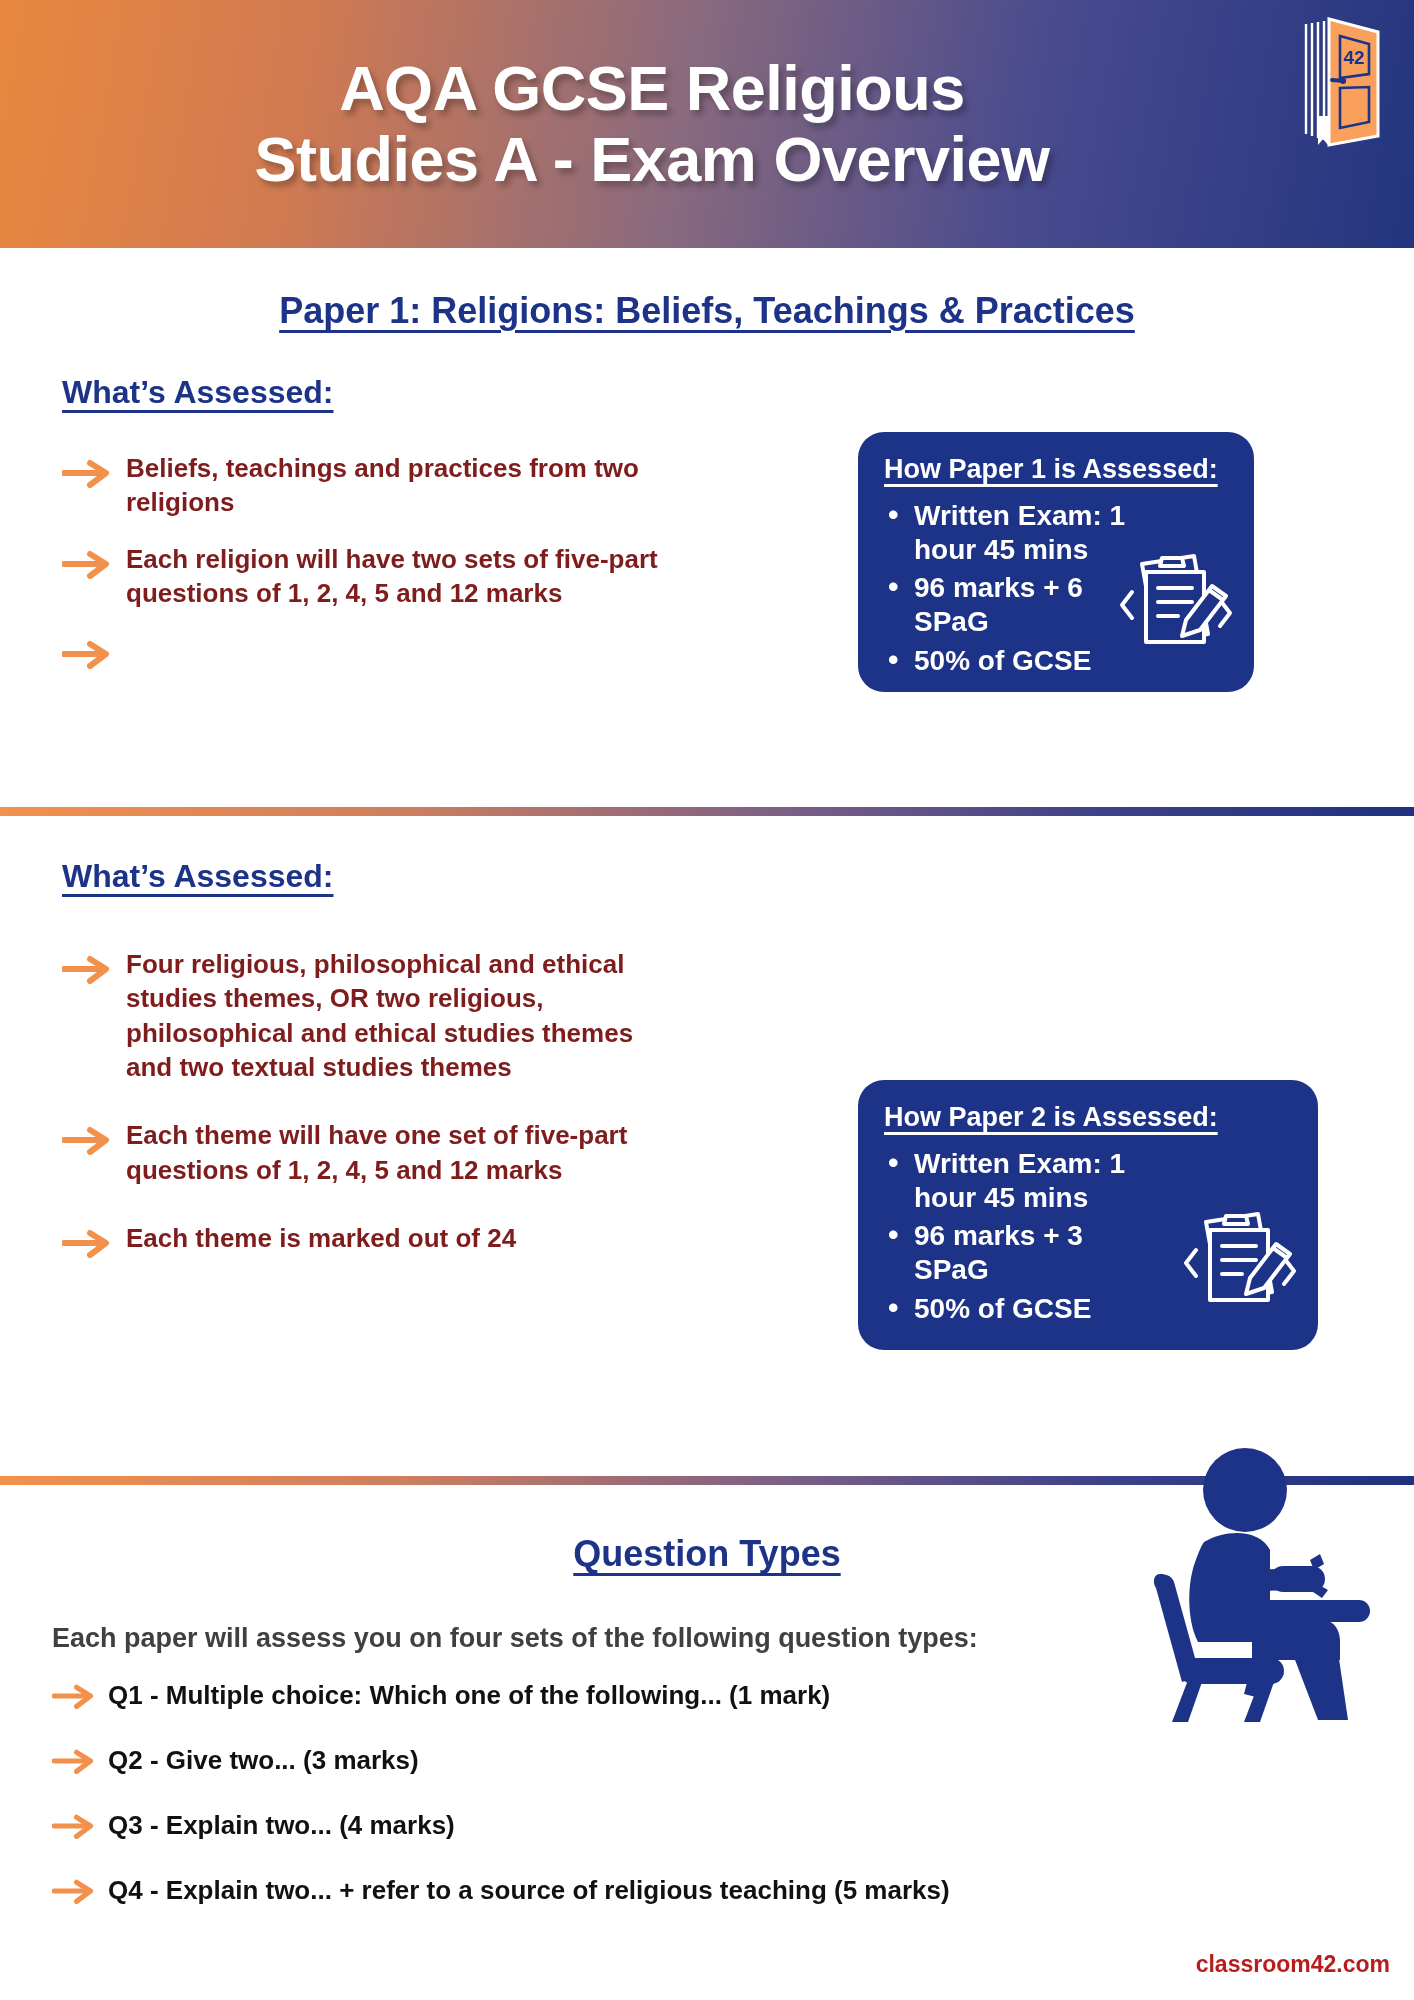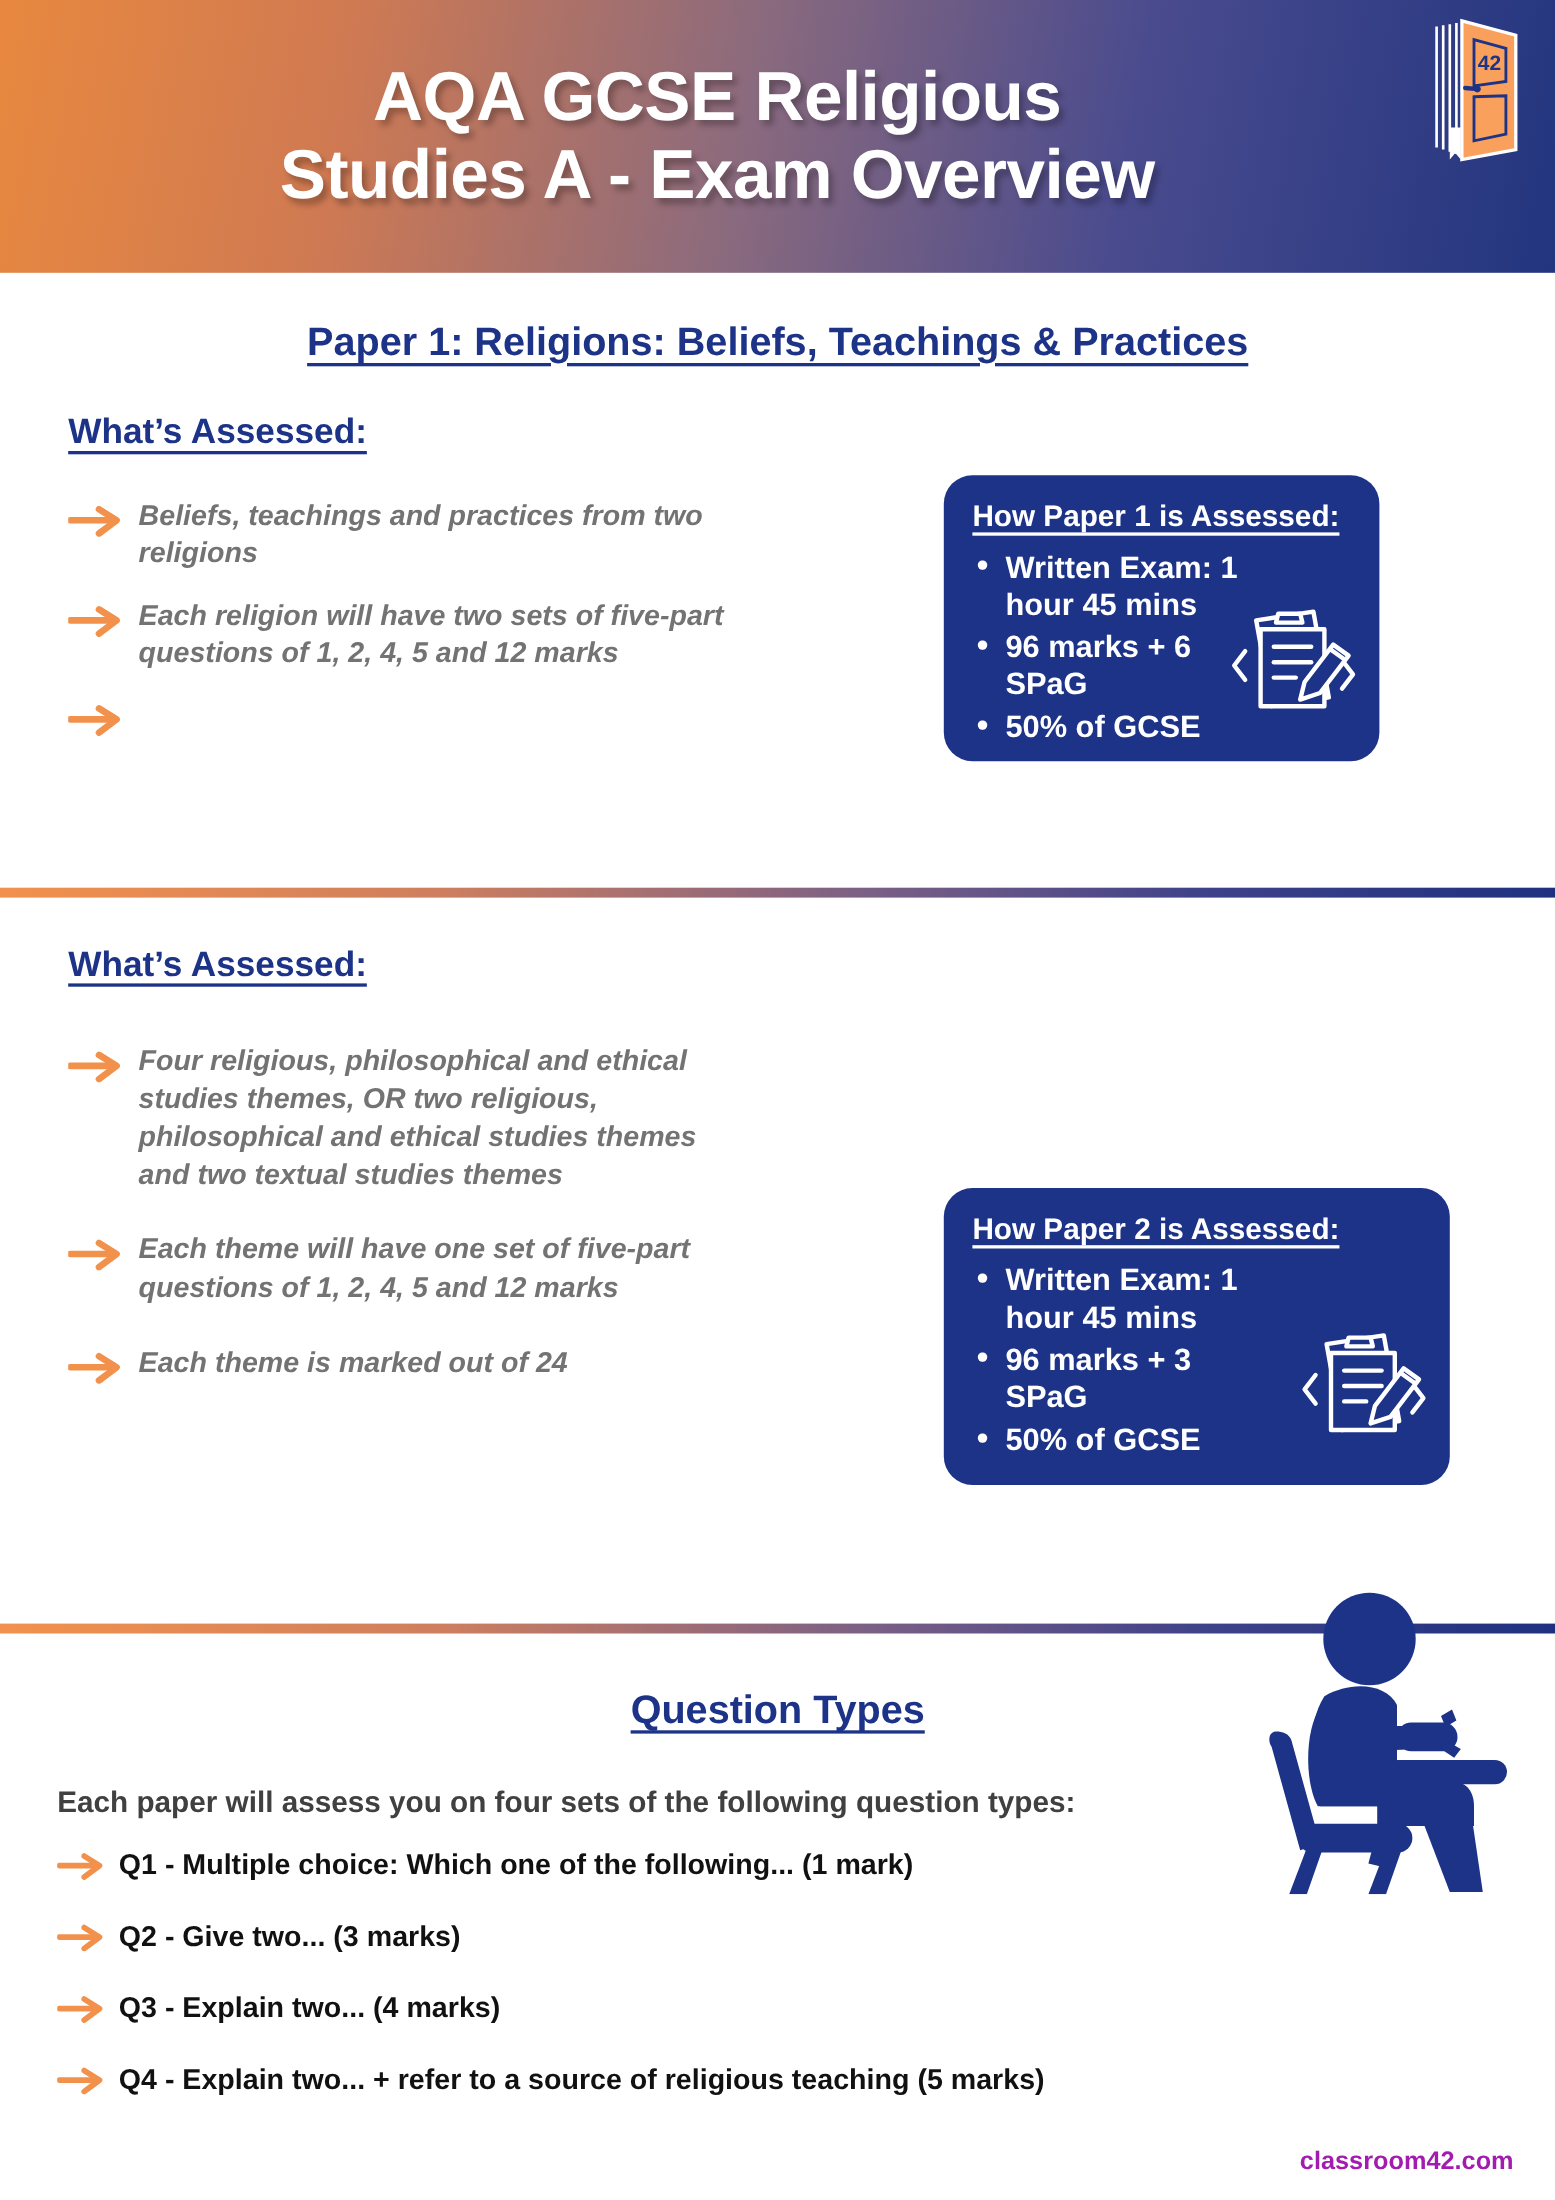--- a/index.html
+++ b/index.html
@@ -84,26 +84,25 @@
     margin-bottom:22px;
   }
   .arrow-icon {
     flex:0 0 auto;
     width:50px;
     height:30px;
     margin-right:14px;
     margin-top:7px;
   }
   .arrow-text {
-    color:#737373;
+    color:#7f1d1d;
     font-size:26px;
     font-weight:bold;
     line-height:1.32;
     max-width:560px;
-    font-style:italic;
   }
 
   
   .blue-card {
     position:absolute;
     background:#1c3388;
     border-radius:26px;
     padding:22px 26px 20px 26px;
     color:#ffffff;
   }
@@ -155,23 +154,23 @@
   .student-icon {
     position:absolute;
     right:22px;
     top:1442px;
     width:250px;
     height:280px;
   }
 
   .footer {
     position:absolute;
-    right:38px;
+    right:24px;
     bottom:22px;
-    color:#a21caf;
+    color:#b91c1c;
     font-size:23px;
     font-weight:bold;
   }
 </style>
 </head>
 <body>
 
 <div class="page">
 
   <div class="header">

